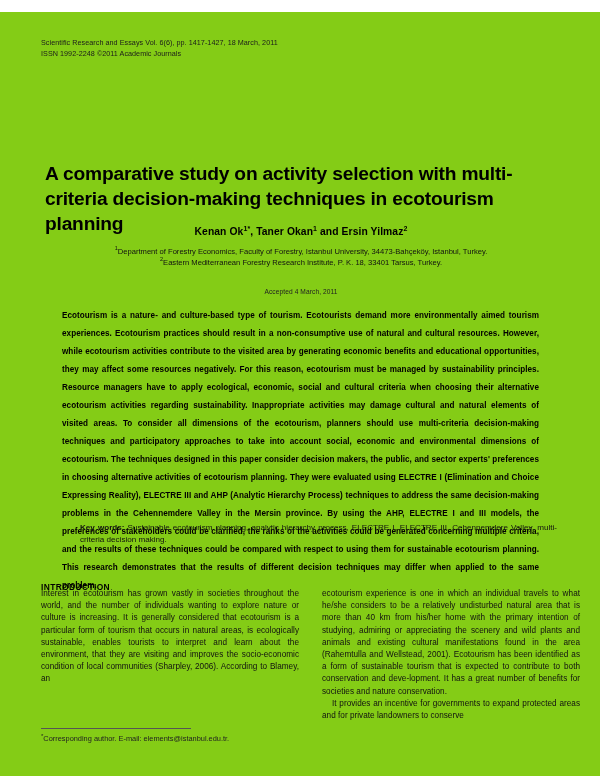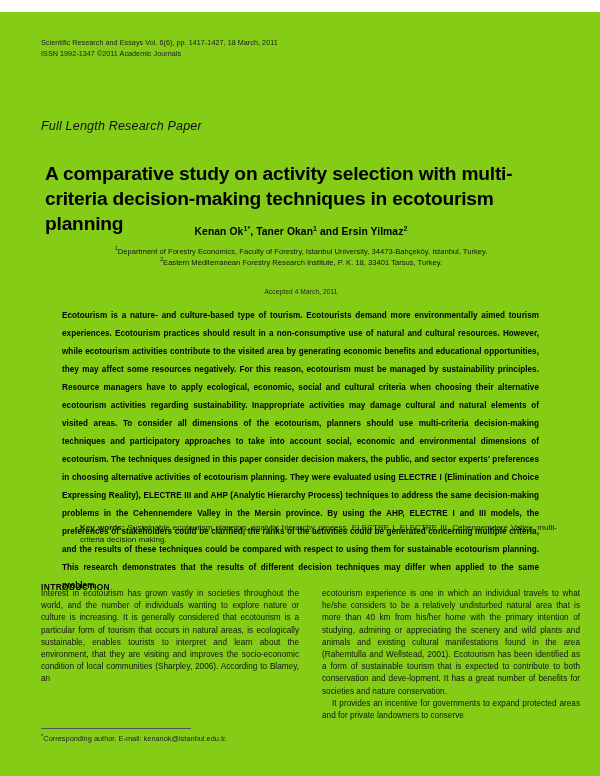--- a/index.html
+++ b/index.html
@@ -176,24 +176,23 @@
   }
   .footnote sup { font-size: 6px; vertical-align: super; line-height: 0; }
 </style>
 </head>
 <body>
 
 <div class="page">
 
   <div class="masthead">
     <div>Scientific Research and Essays Vol. 6(6), pp. 1417-1427, 18 March, 2011</div>
-    <div>ISSN 1992-1347 ©2011 Academic Journals</div>
-  </div>
-
-  <div class="paper-type">Full Length Research Paper</div>
+    <div>ISSN 1992-2248 ©2011 Academic Journals</div>
+  </div>
+
 
   <h1 class="title">A comparative study on activity selection with multi-criteria decision-making techniques in ecotourism planning</h1>
 
   <div class="authors">
     <span>Kenan Ok</span><sup>1</sup><sup class="star">*</sup><span>, </span><span>Taner Okan</span><sup>1</sup><span> and </span><span>Ersin Yilmaz</span><sup>2</sup>
   </div>
 
   <div class="affiliations">
     <span class="aff-line"><sup>1</sup><span>Department of Forestry Economics, Faculty of Forestry, Istanbul University, 34473-Bahçeköy, Istanbul, Turkey.</span></span>
     <span class="aff-line"><sup>2</sup><span>Eastern Mediterranean Forestry Research Institute, P. K. 18, 33401 Tarsus, Turkey.</span></span>
@@ -213,16 +212,16 @@
     <p>Interest in ecotourism has grown vastly in societies throughout the world, and the number of individuals wanting to explore nature or culture is increasing. It is generally considered that ecotourism is a particular form of tourism that occurs in natural areas, is ecologically sustainable, enables tourists to interpret and learn about the environment, that they are visiting and improves the socio-economic condition of local communities (Sharpley, 2006). According to Blamey, an</p>
   </div>
 
   <div class="col col-right">
     <p>ecotourism experience is one in which an individual travels to what he/she considers to be a relatively undisturbed natural area that is more than 40 km from his/her home with the primary intention of studying, admiring or appreciating the scenery and wild plants and animals and existing cultural manifestations found in the area (Rahemtulla and Wellstead, 2001). Ecotourism has been identified as a form of sustainable tourism that is expected to contribute to both conservation and deve-lopment. It has a great number of benefits for societies and nature conservation.</p>
     <p>It provides an incentive for governments to expand protected areas and for private landowners to conserve</p>
   </div>
 
   <div class="footnote-rule"></div>
   <div class="footnote">
-    <sup>*</sup><span>Corresponding author. E-mail: kenanok@istanbul.edu.tr.</span>
+    <sup>*</sup><span>Corresponding author. E-mail: elements@istanbul.edu.tr.</span>
   </div>
 
 </div>
 
 </body></html>

